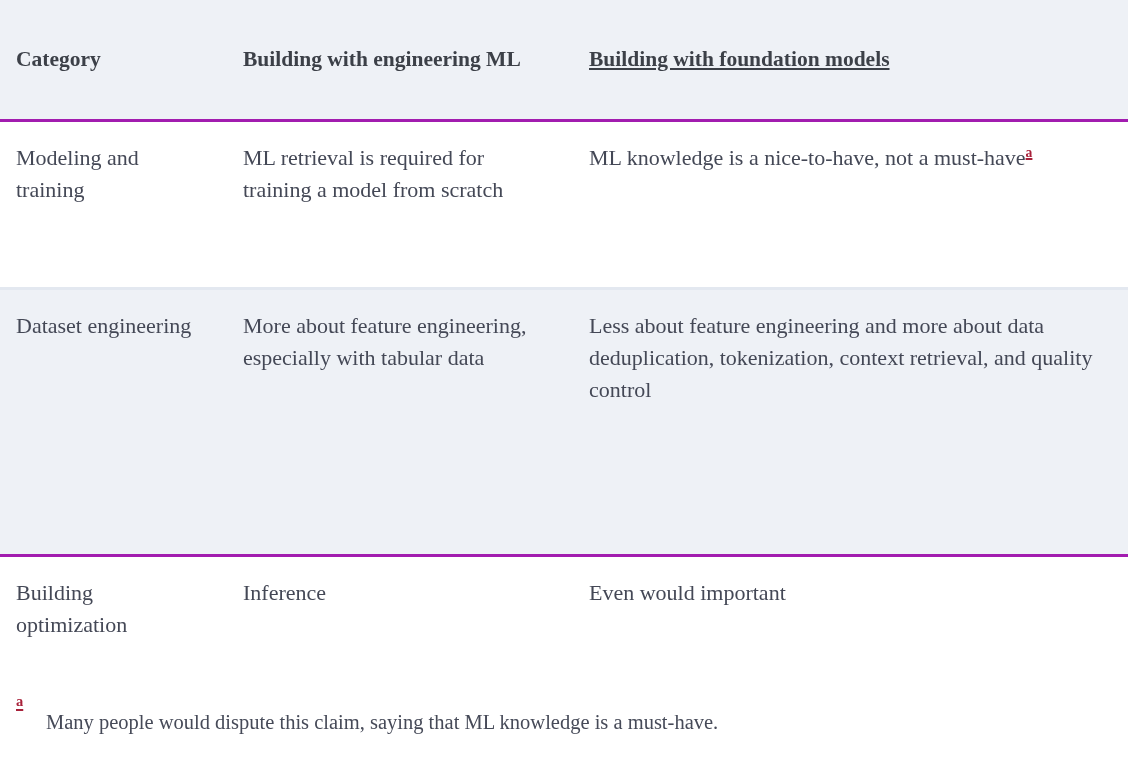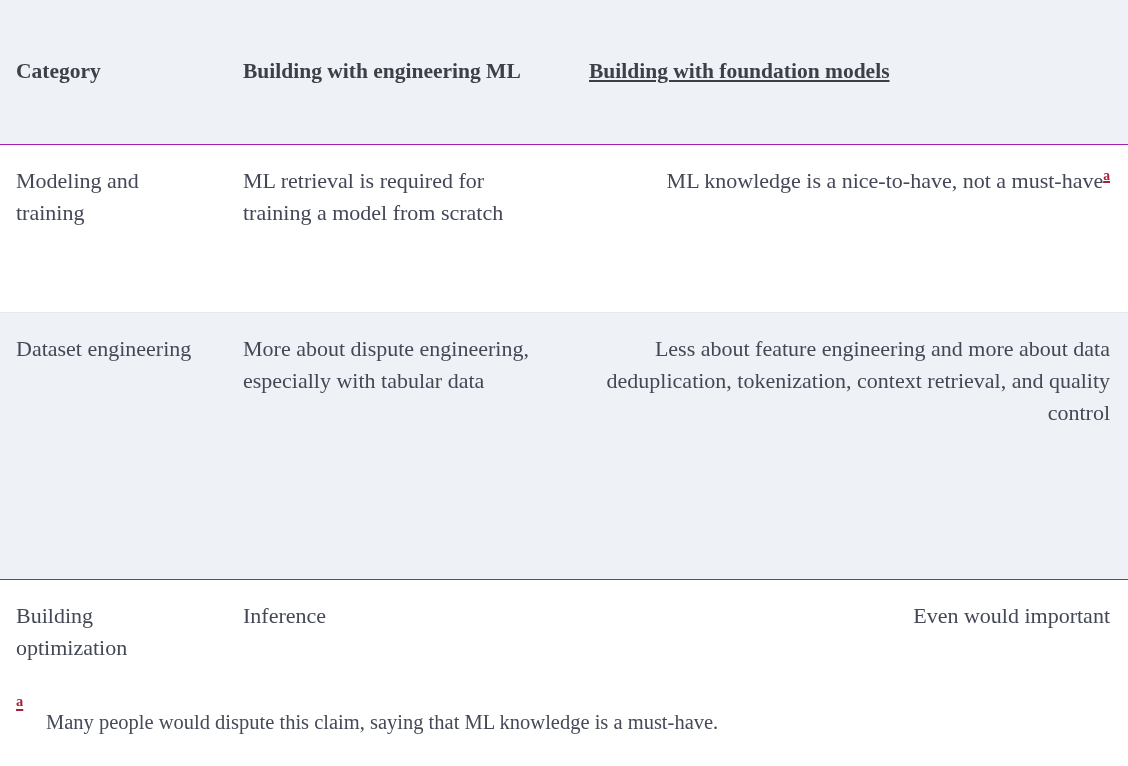--- a/index.html
+++ b/index.html
@@ -36,37 +36,37 @@
   thead tr { background: #eef1f6; }
 
   thead th {
     text-align: left;
     vertical-align: middle;
     font-weight: bold;
     font-size: 21.5px;
     line-height: 1.46;
     color: #3c4048;
     padding: 22px 18px 22px 16px;
-    height: 144px;
+    height: 120px;
     border: 0;
   }
   thead th.col2 { padding-left: 16px; }
   thead th.col3 { padding-left: 15px; text-decoration: underline; }
 
   tbody td {
     vertical-align: top;
     font-size: 22px;
     line-height: 1.47;
     color: #444856;
     padding: 20px 18px 18px 16px;
-    border-top: 1px solid #a21caf;
+    border-top: 3px solid #a21caf;
     background: transparent;
   }
   tbody td.col2 { padding-left: 16px; }
-  tbody td.col3 { padding-left: 15px; text-align: right; }
+  tbody td.col3 { padding-left: 15px; }
 
   tbody tr.stripe { background: #eef1f6; }
   tbody tr.stripe td { border-top-color: #e3e8f0; }
 
   tbody tr.r1 td { height: 168px; }
   tbody tr.r2 td { height: 267px; margin-top: 26px; }
   tbody tr.r3 td { height: 125px; }
 
   
   sup.fn-ref {
@@ -140,21 +140,21 @@
     <tbody>
 
       <tr class="r1">
         <td class="col1">Modeling and training</td>
         <td class="col2">ML retrieval is required for training a model from scratch</td>
         <td class="col3"><span>ML knowledge is a nice-to-have, not a must-have</span><sup class="fn-ref">a</sup></td>
       </tr>
 
       <tr class="r2 stripe">
         <td class="col1">Dataset engineering</td>
-        <td class="col2">More about dispute engineering, especially with tabular data</td>
+        <td class="col2">More about feature engineering, especially with tabular data</td>
         <td class="col3">Less about feature engineering and more about data deduplication, tokenization, context retrieval, and quality control</td>
       </tr>
 
       <tr class="r3">
         <td class="col1">Building optimization</td>
         <td class="col2">Inference</td>
         <td class="col3">Even would important</td>
       </tr>
 
     </tbody>

